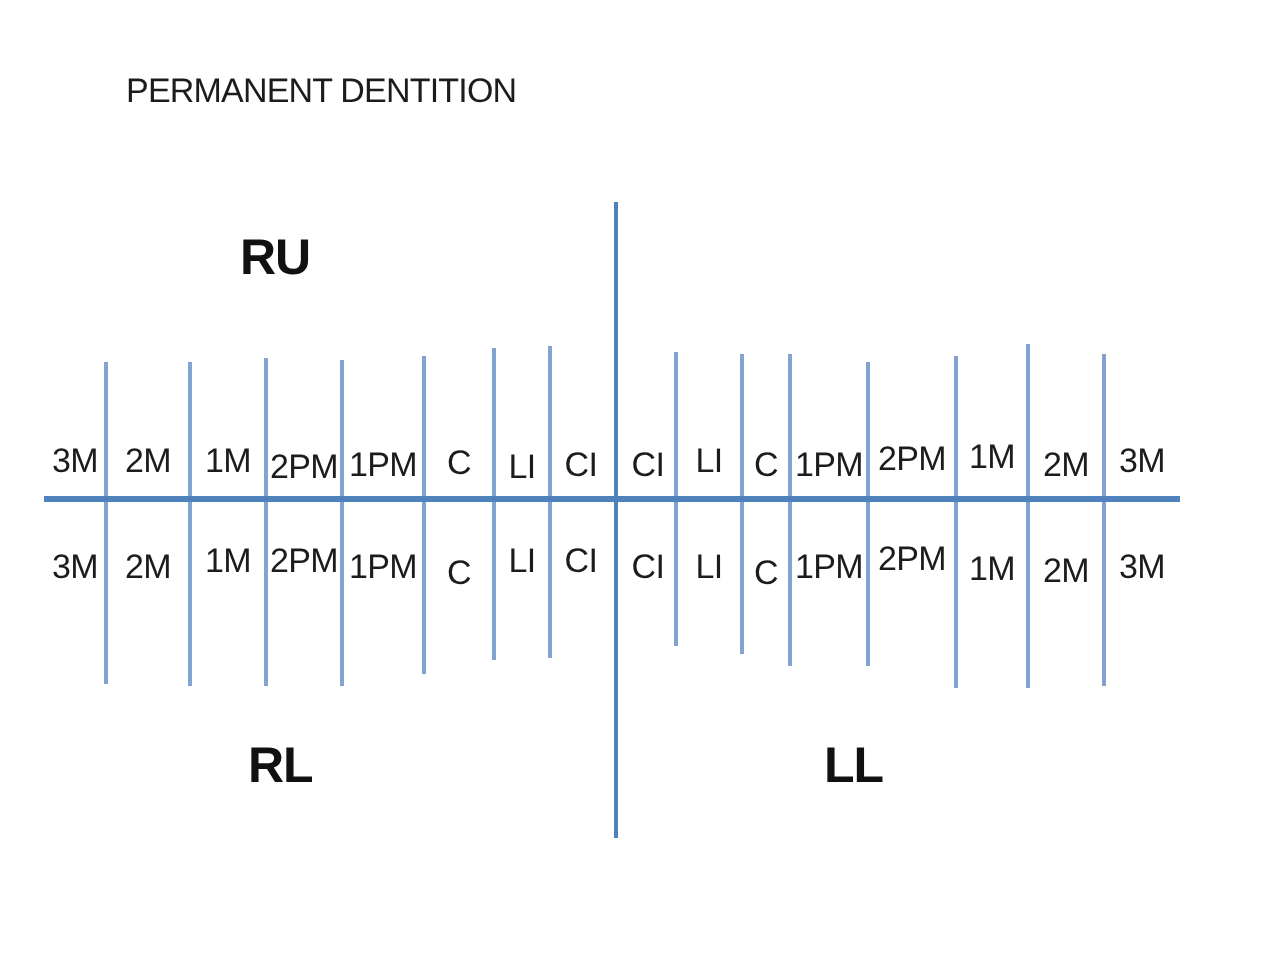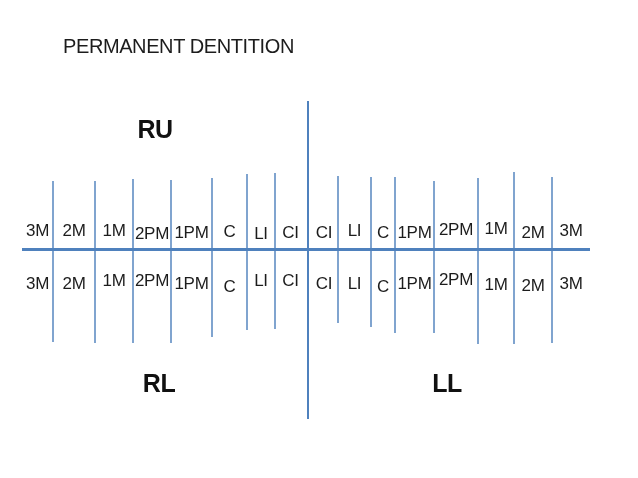--- a/index.html
+++ b/index.html
@@ -3,25 +3,25 @@
 <meta charset="utf-8">
 <style>
   :root { --line:#4f81bd; --text:#1c1c1c; }
   html,body { margin:0; padding:0; background:#fff; }
   .slide {
     position:relative; width:638px; height:478px; background:#ffffff;
     font-family:"Liberation Sans", sans-serif; color:var(--text); overflow:hidden;
   }
   .title {
     position:absolute; left:63px; top:33px; margin:0;
-    font-size:20px; font-weight:400; letter-spacing:-0.4px;
+    font-size:17px; font-weight:400; letter-spacing:-0.4px;
     line-height:26px; color:var(--text); white-space:nowrap;
   }
   .quad-label {
-    position:absolute; width:70px; text-align:center;
+    position:absolute; width:70px; text-align:left;
     font-size:25px; font-weight:700; letter-spacing:-0.5px; line-height:30px;
     color:#111;
   }
   .hline { position:absolute; height:3px; background:var(--line); }
   .vline { position:absolute; width:2px; background:var(--line); }
   .tick  { position:absolute; width:2px; background:var(--line); opacity:0.72; }
   .tooth {
     position:absolute; text-align:center; font-size:17px; letter-spacing:-0.3px;
     line-height:17px; color:var(--text); white-space:nowrap;
   }

